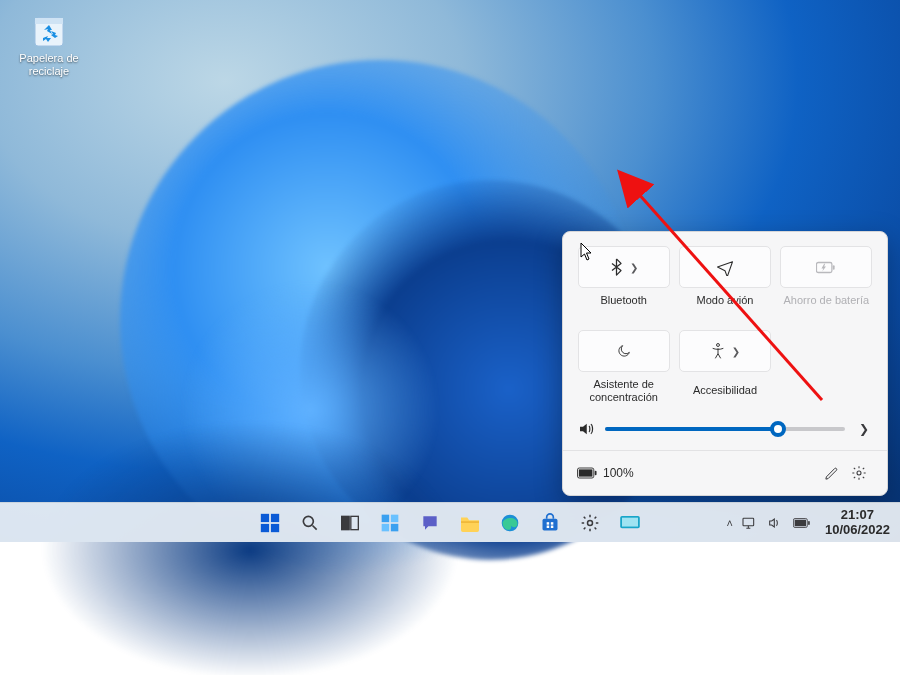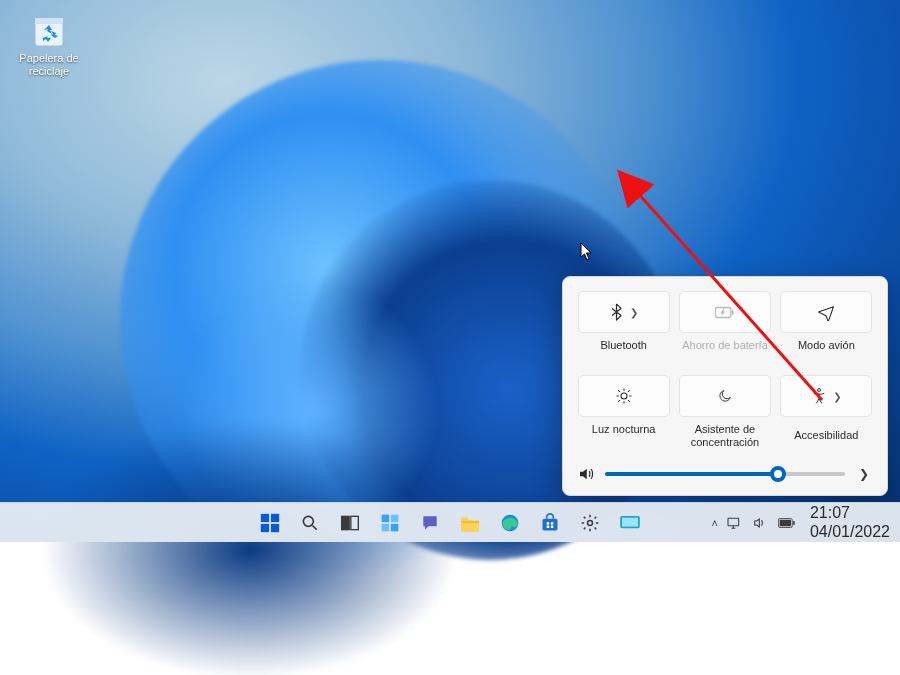--- a/index.html
+++ b/index.html
@@ -113,21 +113,21 @@
     display: flex; align-items: center;
   }
   .task-center { position:absolute; left:50%; transform:translateX(-50%); display:flex; align-items:center; gap:4px; }
   .tb-btn {
     width: 36px; height: 32px; border-radius: 4px;
     display:flex; align-items:center; justify-content:center;
     cursor:pointer;
   }
   .task-right { margin-left:auto; display:flex; align-items:center; padding-right:10px; gap:8px; }
   .tray-icons { display:flex; align-items:center; gap:10px; color:#3b3b3e; font-size:13px; }
-  .tray-clock { text-align:left; font-size:16px; line-height:1.15; color:#2b2b2b; padding-left:6px; }
+  .tray-clock { text-align:center; font-size:13px; line-height:1.15; color:#2b2b2b; padding-left:6px;font-weight:bold; }
   .sys-chevron { font-size:11px; color:#3b3b3e; cursor:pointer; }
 
   svg { display:block; }
 </style>
 </head>
 <body>
 
 <div class="desktop">
   <div class="bloom b1"></div>
   <div class="bloom b2"></div>
@@ -152,51 +152,40 @@
             <span>
               <svg width="15" height="18" viewBox="0 0 14 20">
                 <path d="M7 1v18l5-5-10-8m0 8l10-8-5-5" stroke="#2b2b2b" stroke-width="1.4" fill="none" stroke-linejoin="round"></path>
               </svg>
             </span>
             <span class="chev">❯</span>
           </div>
           <div class="tile-label" style="white-space: pre-line;">Bluetooth</div>
         </div>
         <div class="tile-wrap">
+          <div class="tile">
+            <span>
+              <svg width="18" height="18" viewBox="0 0 24 24">
+                <path d="M2 12l20-7-7 20-3-8-10-5z" stroke="#2b2b2b" stroke-width="1.4" fill="none" stroke-linejoin="round"></path>
+              </svg>
+            </span>
+          </div>
+          <div class="tile-label" style="white-space: pre-line;">Modo avión</div>
+        </div>
+        <div class="tile-wrap">
           <div class="tile disabled">
             <span>
               <svg width="20" height="13" viewBox="0 0 22 12">
                 <rect x="0.5" y="0.5" width="17" height="11" rx="2" stroke="#b9b9bd" stroke-width="1.4" fill="none"></rect>
                 <rect x="18.5" y="3.5" width="2" height="5" rx="1" fill="#b9b9bd"></rect>
                 <path d="M9 2l-3 5h2l-1 3 4-5h-2l1-3z" fill="#b9b9bd" stroke="none"></path>
               </svg>
             </span>
           </div>
           <div class="tile-label disabled" style="white-space: pre-line;">Ahorro de batería</div>
-        </div>
-        <div class="tile-wrap">
-          <div class="tile">
-            <span>
-              <svg width="18" height="18" viewBox="0 0 24 24">
-                <path d="M2 12l20-7-7 20-3-8-10-5z" stroke="#2b2b2b" stroke-width="1.4" fill="none" stroke-linejoin="round"></path>
-              </svg>
-            </span>
-          </div>
-          <div class="tile-label" style="white-space: pre-line;">Modo avión</div>
-        </div>
-        <div class="tile-wrap">
-          <div class="tile">
-            <span>
-              <svg width="18" height="18" viewBox="0 0 24 24">
-                <circle cx="12" cy="12" r="4" stroke="#2b2b2b" stroke-width="1.4" fill="none"></circle>
-                <path d="M12 2v3M12 19v3M2 12h3M19 12h3M4.5 4.5l2 2M17.5 17.5l2 2M4.5 19.5l2-2M17.5 6.5l2-2" stroke="#2b2b2b" stroke-width="1.4" fill="none"></path>
-              </svg>
-            </span>
-          </div>
-          <div class="tile-label" style="white-space: pre-line;">Luz nocturna</div>
         </div>
         <div class="tile-wrap">
           <div class="tile">
             <span>
               <svg width="16" height="16" viewBox="0 0 24 24">
                 <path d="M20 14A8 8 0 1 1 10 4a6 6 0 0 0 10 10z" stroke="#2b2b2b" stroke-width="1.4" fill="none"></path>
               </svg>
             </span>
           </div>
           <div class="tile-label" style="white-space: pre-line;">Asistente de concentración</div>
@@ -223,20 +212,42 @@
           <path d="M18.5 5.5c3 2 3 11 0 13"></path>
         </svg>
       </div>
       <div class="vol-track">
         <div class="vol-fill" id="vol-fill" style="width: 72%;"></div>
         <div class="vol-thumb" id="vol-thumb" style="left: 72%;"></div>
       </div>
       <div class="vol-chevron">❯</div>
     </div>
 
+    <div class="panel-footer">
+      <div class="footer-batt">
+        <svg width="20" height="12" viewBox="0 0 22 12">
+          <rect x="0.5" y="0.5" width="18" height="11" rx="2" fill="none" stroke="#2b2b2b"></rect>
+          <rect x="19.5" y="3.5" width="2" height="5" rx="1" fill="#2b2b2b"></rect>
+          <rect x="2" y="2" width="15" height="8" fill="#2b2b2b"></rect>
+        </svg>
+        <span>100%</span>
+      </div>
+      <div class="footer-spacer"></div>
+      <div class="footer-btn">
+        <svg width="15" height="15" viewBox="0 0 24 24" fill="none" stroke="currentColor" stroke-width="1.6">
+          <path d="M3 21l3.5-.8L20 6.7a2 2 0 0 0-2.8-2.8L3.8 17.4 3 21z"></path>
+        </svg>
+      </div>
+      <div class="footer-btn">
+        <svg width="16" height="16" viewBox="0 0 24 24" fill="none" stroke="currentColor" stroke-width="1.6">
+          <circle cx="12" cy="12" r="3"></circle>
+          <path d="M12 2v3M12 19v3M4.2 4.2l2.1 2.1M17.7 17.7l2.1 2.1M2 12h3M19 12h3M4.2 19.8l2.1-2.1M17.7 6.3l2.1-2.1"></path>
+        </svg>
+      </div>
+    </div>
   </div>
 
   <svg class="annot" viewBox="0 0 330 380">
     <defs>
       <marker id="ah" markerWidth="12" markerHeight="12" refX="2" refY="6" orient="auto">
         <path d="M0 0 L12 6 L0 12 z" fill="#e11"></path>
       </marker>
     </defs>
     <line x1="270" y1="290" x2="85" y2="82" stroke="#e11" stroke-width="3" marker-end="url(#ah)"></line>
   </svg>
@@ -348,17 +359,17 @@
             <path d="M14 6c2 1 2 7 0 8"></path>
         </svg>
         <svg width="18" height="12" viewBox="0 0 22 12">
           <rect x="0.5" y="0.5" width="17" height="11" rx="2" fill="none" stroke="currentColor"></rect>
           <rect x="18.5" y="3.5" width="2" height="5" rx="1" fill="currentColor"></rect>
           <rect x="2" y="2" width="14" height="8" fill="currentColor"></rect>
         </svg>
       </div>
       <div class="tray-clock">
         <div>21:07</div>
-        <div>04/01/2022</div>
+        <div>10/06/2022</div>
       </div>
     </div>
   </div>
 </div>
 
 </body></html>

